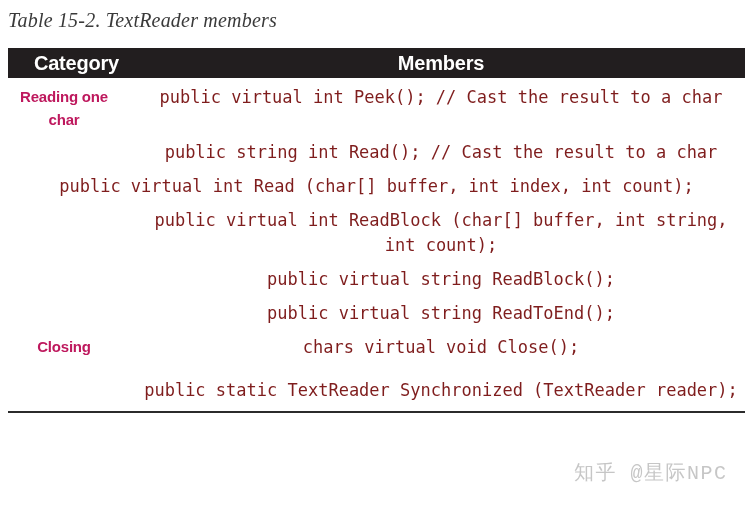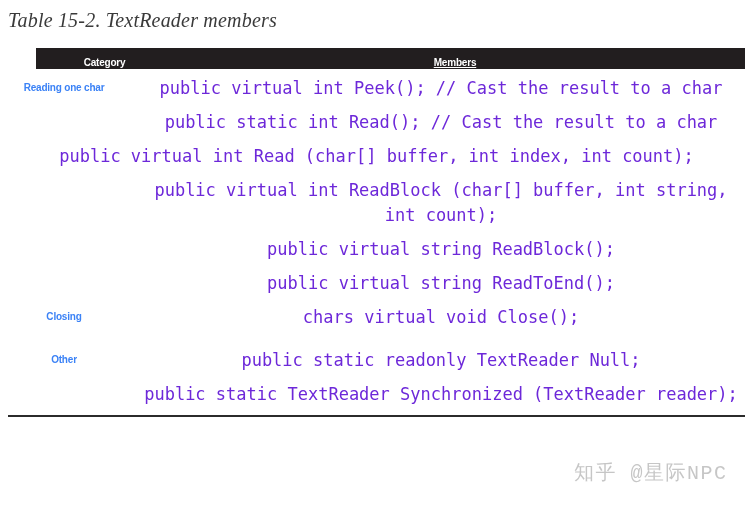--- a/index.html
+++ b/index.html
@@ -24,57 +24,56 @@
     color: #3a3a3a;
     letter-spacing: 0.2px;
   }
   .tbl {
     position: absolute;
     left: 8px; top: 48px;
     width: 737px;
   }
   .thead {
     display: flex;
-    height: 21px;
+    height: 30px;
     line-height: 30px;
     background: #221e1f;
     color: #ffffff;
     font-weight: 700;
-    font-size: 10px;
+    font-size: 20px;
     letter-spacing: -0.2px;
-    margin-left: 28px;
   }
   .th-cat { flex: 0 0 129px; padding-left: 8px; }
-  .th-mem { flex: 1; text-decoration: underline; }
+  .th-mem { flex: 1; }
   .tbody {
     padding-top: 7px;
     border-bottom: 2px solid #2b2b2b;
   }
   .row {
     display: flex;
     margin-bottom: 9px;
   }
   .row:last-child { margin-bottom: 8px; }
   .cell-cat {
     flex: 0 0 129px;
     padding-left: 8px;
     padding-right: 25px;
-    font-size: 10px;
+    font-size: 15px;
     font-weight: 700;
     letter-spacing: -0.2px;
     line-height: 23px;
-    color: #3b82f6;
+    color: #be185d;
   }
   .cell-mem {
     flex: 1;
     font-family: "DejaVu Sans Mono", "Liberation Mono", monospace;
     font-size: 17px;
     line-height: 25px;
     letter-spacing: 0px;
-    color: #6d28d9;
+    color: #7f1d1d;
     word-break: normal;
   }
   .watermark {
     position: absolute;
     left: 574px; top: 459px;
     font-size: 20px;
     letter-spacing: 1.5px;
     color: rgba(185, 185, 185, 0.82);
     white-space: nowrap;
     font-weight: 400;
@@ -95,21 +94,21 @@
       <div class="th-cat">Category</div>
       <div class="th-mem">Members</div>
     </div>
     <div class="tbody" id="tbody">
         <div class="row">
           <div class="cell-cat">Reading one char</div>
           <div class="cell-mem">public virtual int Peek(); // Cast the result to a char</div>
         </div>
         <div class="row">
           <div class="cell-cat"></div>
-          <div class="cell-mem">public static int Read(); // Cast the result to a char</div>
+          <div class="cell-mem">public string int Read(); // Cast the result to a char</div>
         </div>
         <div class="row">
           <div class="cell-mem">public virtual int Read (char[] buffer, int index, int count);</div>
         </div>
         <div class="row">
           <div class="cell-cat"></div>
           <div class="cell-mem">public virtual int ReadBlock (char[] buffer, int string, int count);</div>
         </div>
         <div class="row">
           <div class="cell-cat"></div>
@@ -120,24 +119,20 @@
           <div class="cell-mem">public virtual string ReadToEnd();</div>
         </div>
         <div class="row">
           <div class="cell-cat">Closing</div>
           <div class="cell-mem">chars virtual void Close();</div>
         </div>
         <div class="row">
           <div class="cell-cat"></div>
         </div>
         <div class="row">
-          <div class="cell-cat">Other</div>
-          <div class="cell-mem">public static readonly TextReader Null;</div>
-        </div>
-        <div class="row">
           <div class="cell-cat"></div>
           <div class="cell-mem">public static TextReader Synchronized (TextReader reader);</div>
         </div>
       </div>
   </div>
 
   <div class="watermark">知乎 @星际NPC</div>
 
 </div>
 

